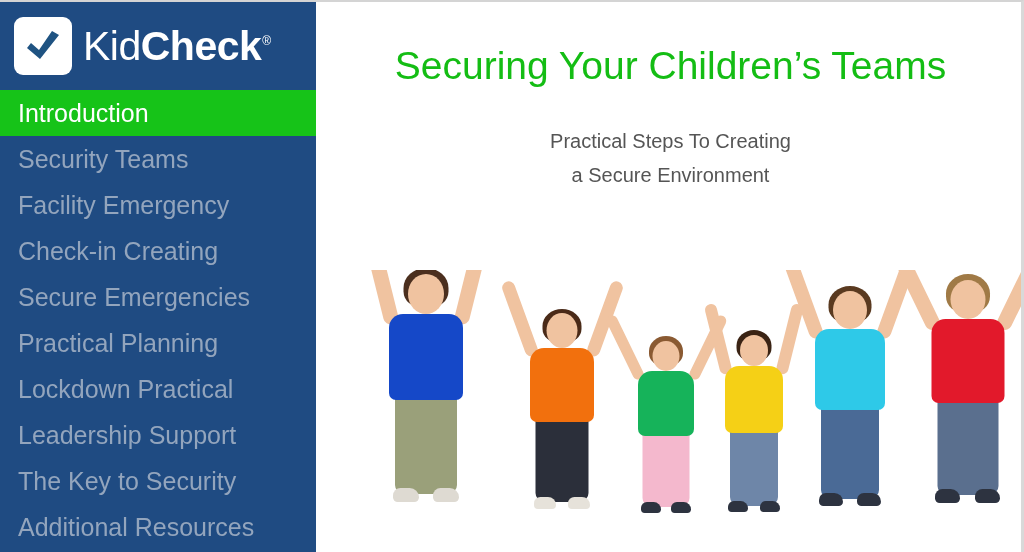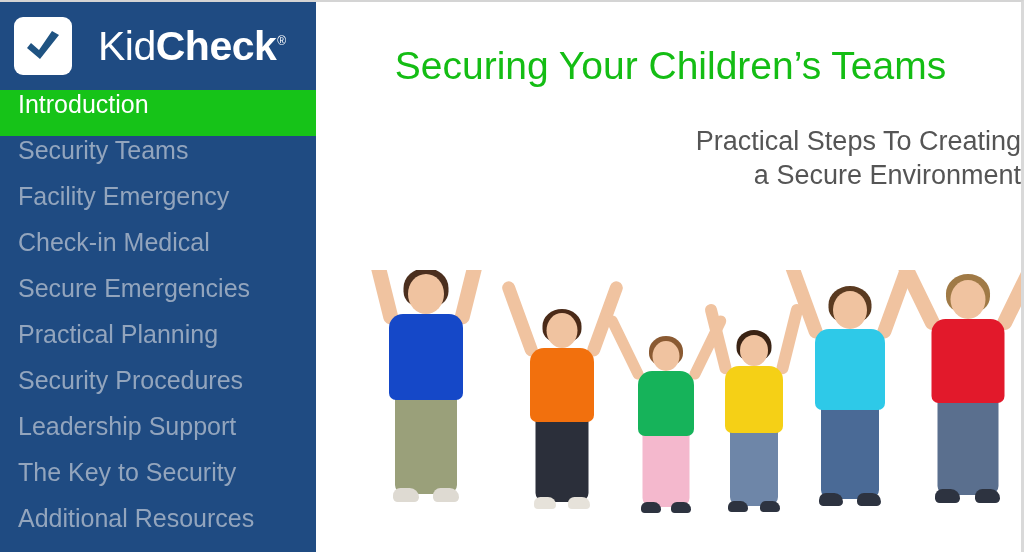--- a/index.html
+++ b/index.html
@@ -44,33 +44,33 @@
   .logo-word {
     margin-left:11px;
     font-size:41px;
     line-height:1;
     color:#ffffff;
     letter-spacing:-0.5px;
     white-space:nowrap;
     position:relative;
     font-family:"Liberation Sans", sans-serif;
   }
-  .logo-word .light { font-weight:400;margin-left:15px; }
+  .logo-word .light { font-weight:400; }
   .logo-word .bold  { font-weight:700; }
   .logo-word .reg {
     font-size:12px;
     vertical-align:super;
     font-weight:400;
     margin-left:1px;
   }
 
   #nav { position:absolute; left:0; top:88px; width:316px; }
   .nav-item {
     height:46px;
-    display:flex; 
+    display:flex; align-items:center;
     padding-left:18px;
     font-size:25px;
     color:#93a5bd;
     white-space:nowrap;
     font-family:"Liberation Sans", sans-serif;
   }
   .nav-item.active {
     background:#16c318;
     color:#ffffff;
   }
@@ -89,22 +89,22 @@
     text-align:center;
     font-size:39px;
     color:#14bd14;
     white-space:nowrap;
     font-family:"Liberation Sans", sans-serif;
   }
   #subtitle {
     position:absolute;
     left:0; top:122px;
     width:701px;
-    text-align:right;
-    font-size:27px;
+    text-align:center;
+    font-size:20px;
     line-height:34px;
     color:#555555;
     font-family:"Liberation Sans", sans-serif;
   }
 
   
   #photo {
     position:absolute;
     left:20px; top:268px;
     width:681px; height:284px;
@@ -171,30 +171,30 @@
       <div class="nav-item active">
         <span>Introduction</span>
       </div>
       <div class="nav-item">
         <span>Security Teams</span>
       </div>
       <div class="nav-item">
         <span>Facility Emergency</span>
       </div>
       <div class="nav-item">
-        <span>Check-in Medical</span>
+        <span>Check-in Creating</span>
       </div>
       <div class="nav-item">
         <span>Secure Emergencies</span>
       </div>
       <div class="nav-item">
         <span>Practical Planning</span>
       </div>
       <div class="nav-item">
-        <span>Security Procedures</span>
+        <span>Lockdown Practical</span>
       </div>
       <div class="nav-item">
         <span>Leadership Support</span>
       </div>
       <div class="nav-item">
         <span>The Key to Security</span>
       </div>
       <div class="nav-item">
         <span>Additional Resources</span>
       </div>

